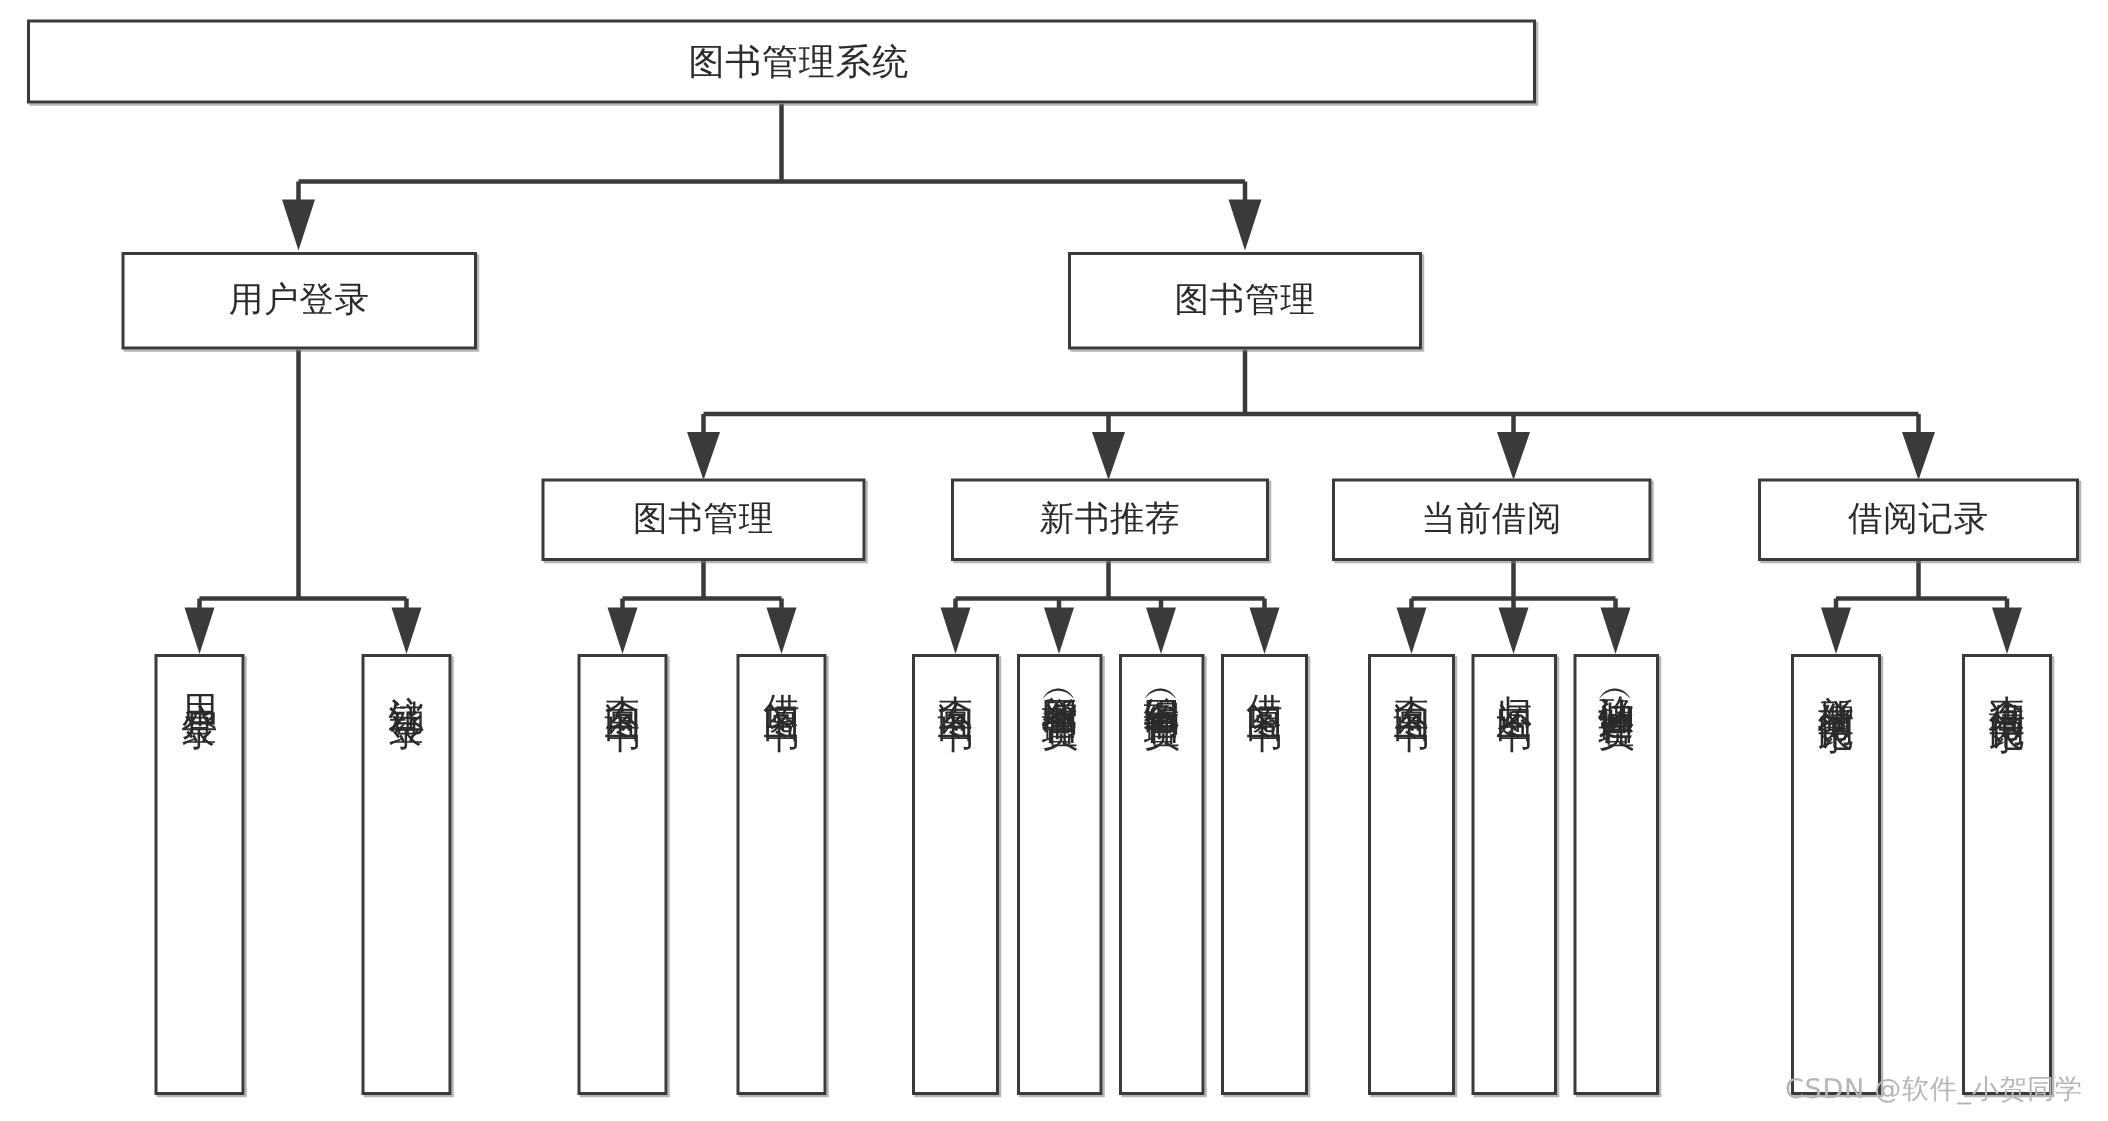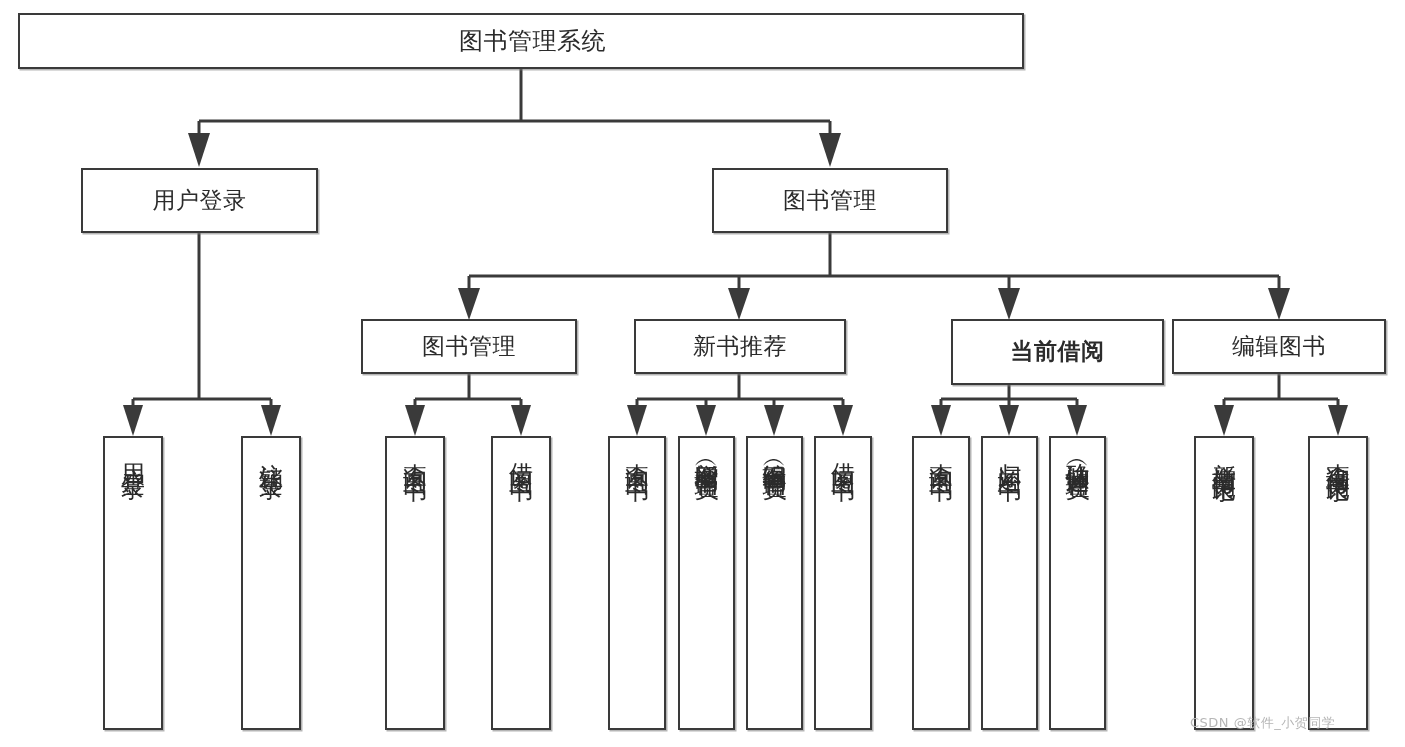--- a/index.html
+++ b/index.html
@@ -68,21 +68,21 @@
   .node.v.tight .node-label {
     letter-spacing: 2px;
   }
   .node.v.mid .node-label {
     letter-spacing: 3.5px;
   }
   #watermark {
     position: absolute;
     left: 1190px;
     top: 714px;
-    font-size: 13px;
+    font-size: 18px;
     color: #b6b6b6;
     white-space: nowrap;
     letter-spacing: 0.5px;
     pointer-events: none;
   }
 </style>
 </head>
 <body>
 
 <div id="diagram-root">
@@ -183,26 +183,26 @@
   </div>
 
   <div class="node h" style="left:361px; top:319px; width:216px; height:55px;">
     <span class="node-label">图书管理</span>
   </div>
 
   <div class="node h" style="left:634px; top:319px; width:212px; height:55px;">
     <span class="node-label">新书推荐</span>
   </div>
 
-  <div class="node h" style="left:951px; top:319px; width:213px; height:66px;font-weight:bold;">
+  <div class="node h" style="left:888px; top:319px; width:213px; height:55px;">
     <span class="node-label">当前借阅</span>
   </div>
 
   <div class="node h" style="left:1172px; top:319px; width:214px; height:55px;">
-    <span class="node-label">编辑图书</span>
+    <span class="node-label">借阅记录</span>
   </div>
 
   <div class="node v" style="left:103px; top:436px; width:60px; height:294px;">
     <span class="node-label">用户登录</span>
   </div>
   <div class="node v" style="left:241px; top:436px; width:60px; height:294px;">
     <span class="node-label">注销登录</span>
   </div>
 
   <div class="node v" style="left:385px; top:436px; width:60px; height:294px;">

